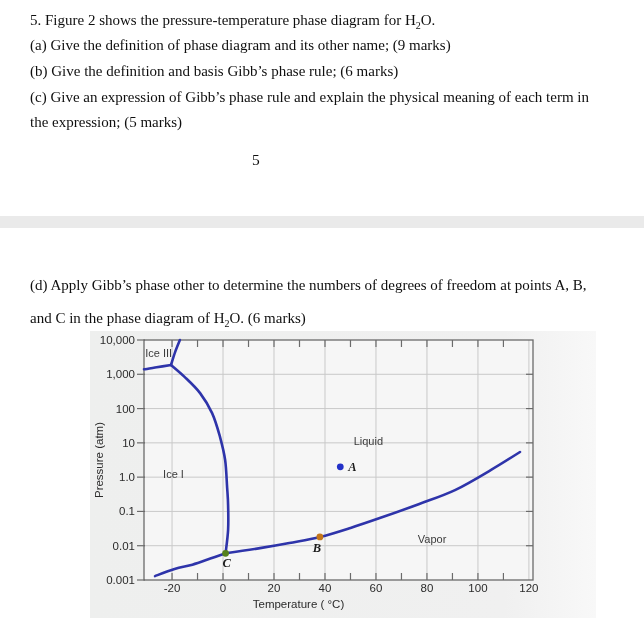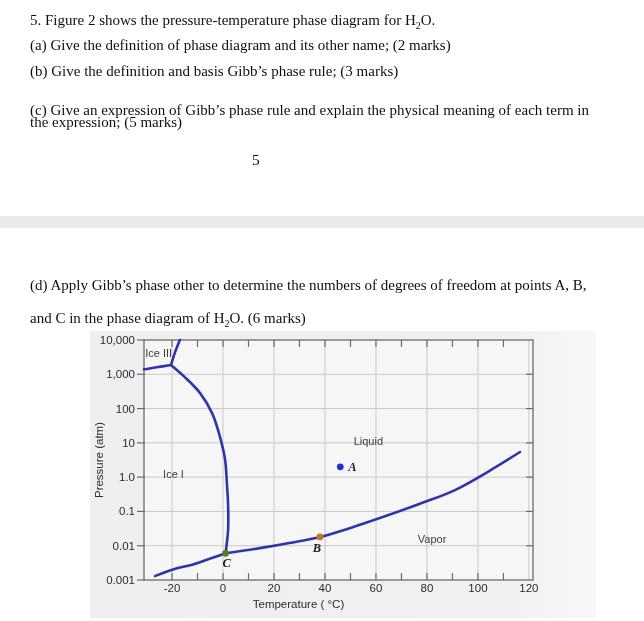--- a/index.html
+++ b/index.html
@@ -20,23 +20,23 @@
     position:absolute;left:90px;top:331px;width:506px;height:287px;
     background:linear-gradient(90deg,#eeefee 0%,#f0f0f0 82%,#f8f8f8 100%);
   }
   #figure-panel svg{position:absolute;left:0;top:0;}
   text{user-select:none;}
 </style>
 </head>
 <body>
 
 <div class="doc-line" style="top:12px"><span>5. Figure 2 shows the pressure-temperature phase diagram for H</span><sub>2</sub><span>O.</span></div>
-<div class="doc-line" style="top:37px">(a) Give the definition of phase diagram and its other name; (2 marks)</div>
-<div class="doc-line" style="top:63px">(b) Give the definition and basis Gibb’s phase rule; (3 marks)</div>
-<div class="doc-line" style="top:102px">(c) Give an expression of Gibb’s phase rule and explain the physical meaning of each term in</div>
+<div class="doc-line" style="top:37px">(a) Give the definition of phase diagram and its other name; (9 marks)</div>
+<div class="doc-line" style="top:63px">(b) Give the definition and basis Gibb’s phase rule; (6 marks)</div>
+<div class="doc-line" style="top:89px">(c) Give an expression of Gibb’s phase rule and explain the physical meaning of each term in</div>
 <div class="doc-line" style="top:114px">the expression; (5 marks)</div>
 
 <div id="page-number">5</div>
 
 <div id="section-divider"></div>
 
 <div class="doc-line" style="top:277px">(d) Apply Gibb’s phase other to determine the numbers of degrees of freedom at points A, B,</div>
 <div class="doc-line" style="top:310px"><span>and C in the phase diagram of H</span><sub>2</sub><span>O. (6 marks)</span></div>
 
 <div id="figure-panel">

